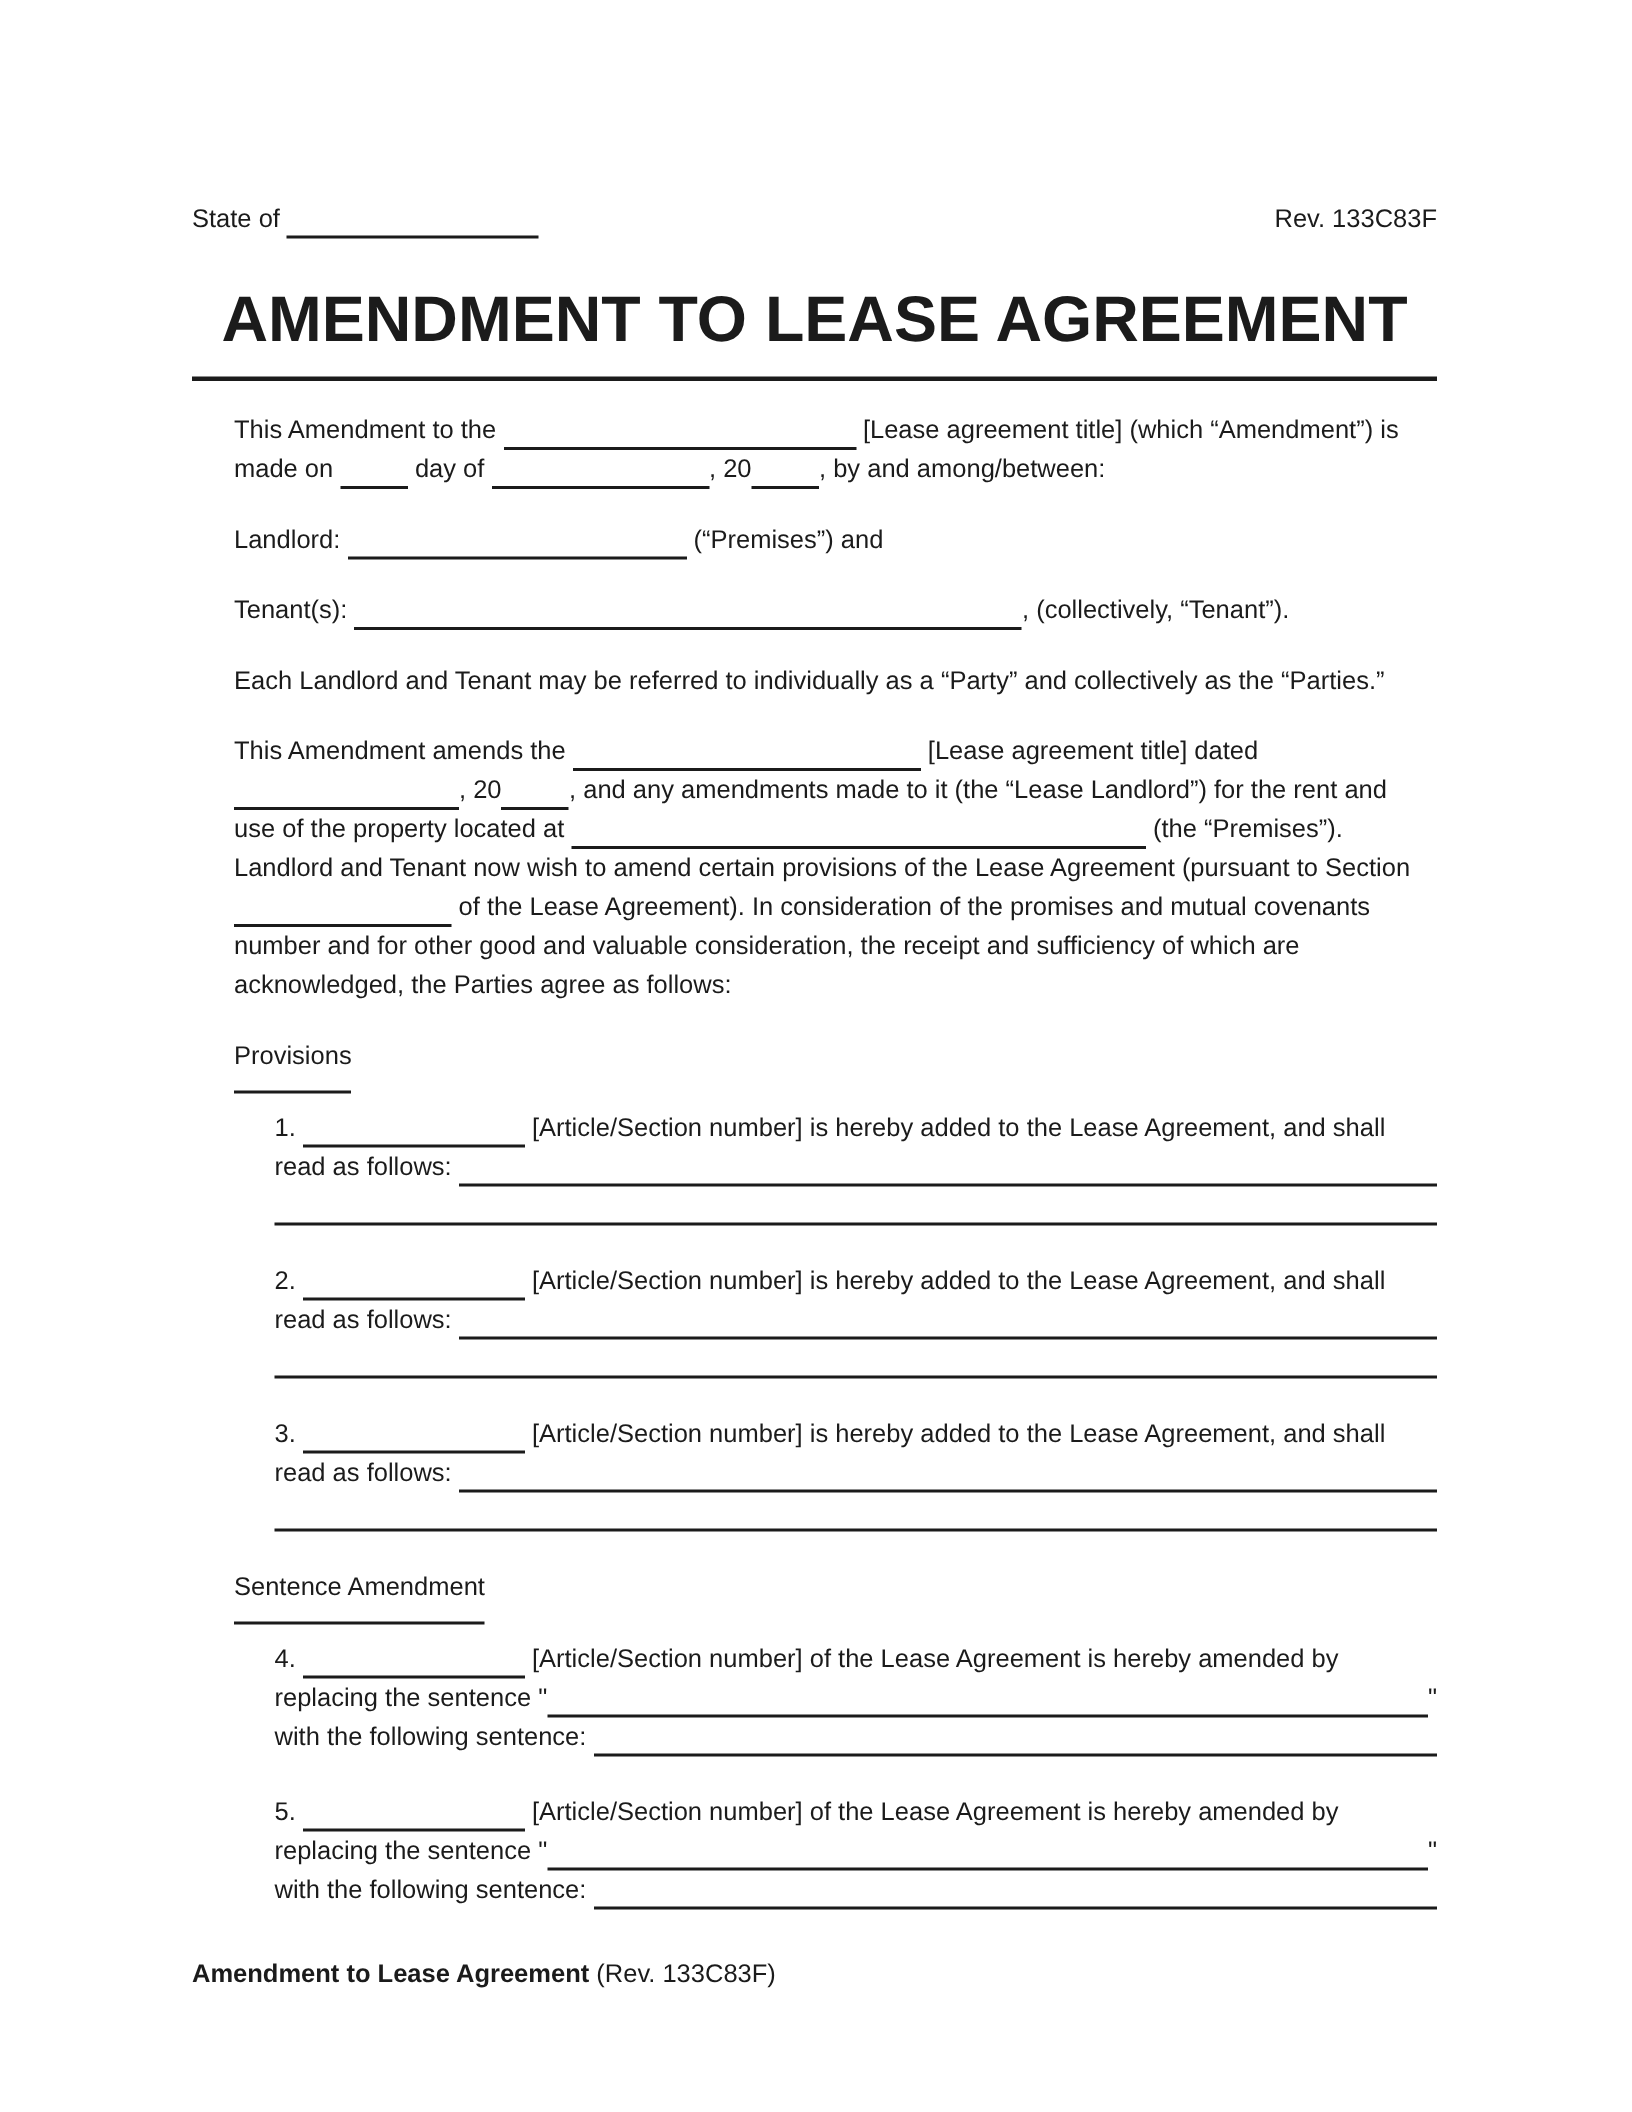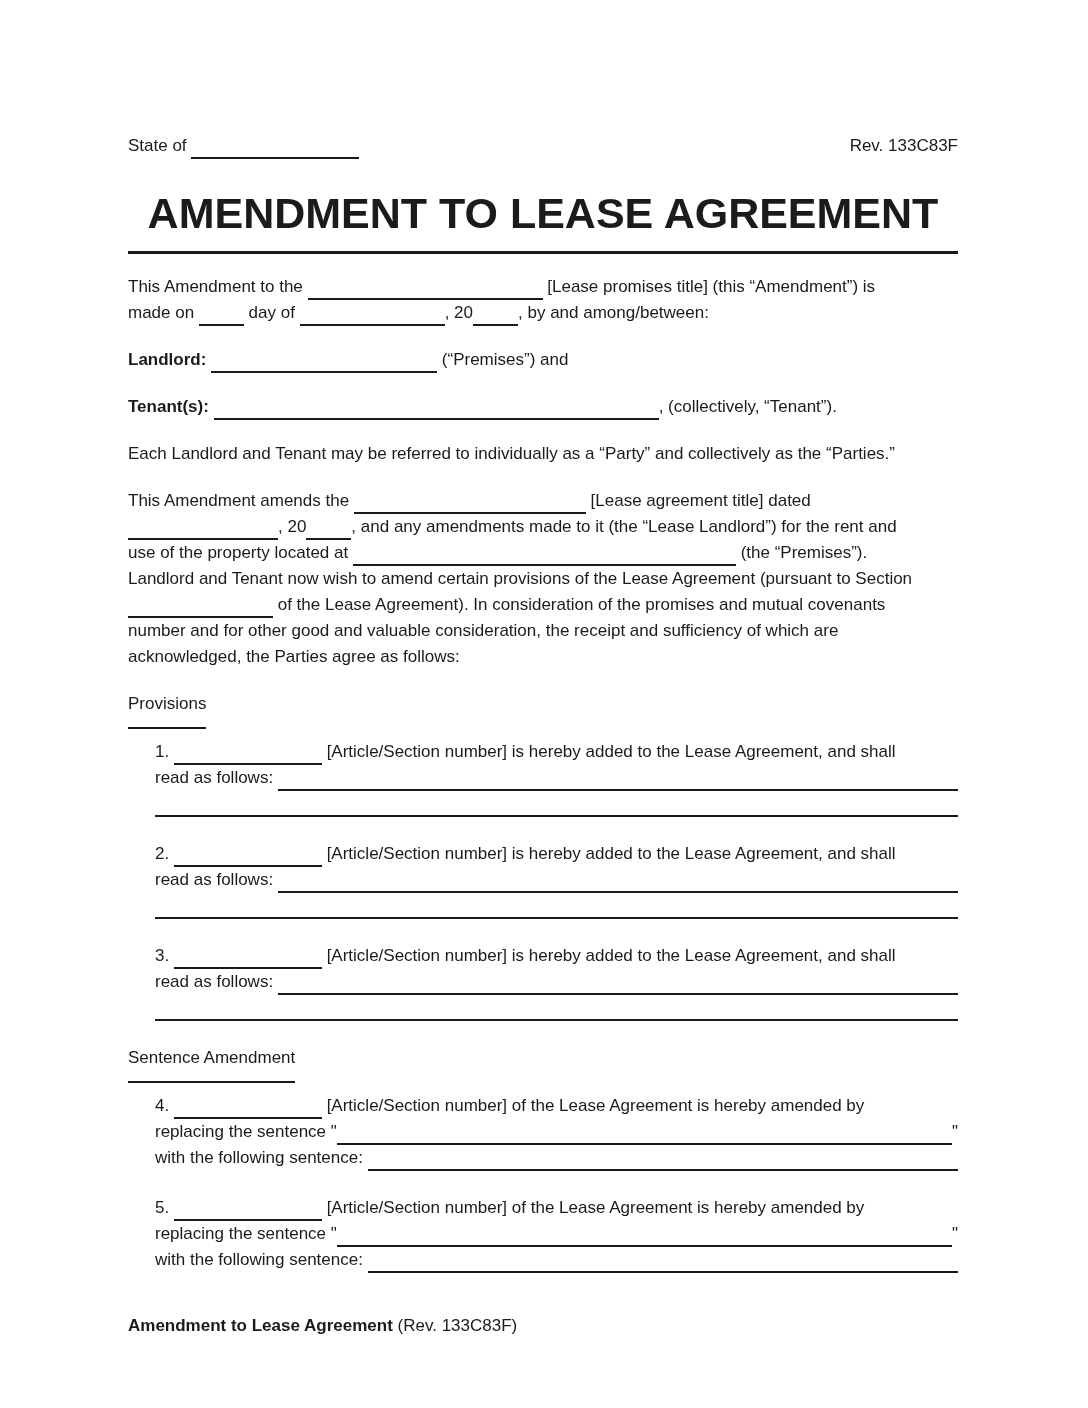--- a/index.html
+++ b/index.html
@@ -38,52 +38,52 @@
     font-size:43px;
     line-height:48px;
     white-space:nowrap;
     letter-spacing:0px;
   }
   .title-rule{
     margin-top:14px;
     border-top:3px solid var(--line);
     height:0;
   }
-  .doc-body{margin-top:20px;}
+  .doc-body{margin-top:20px;margin-left:28px;}
   
   .line{
     display:flex;
     align-items:flex-end;
     height:26px;
   }
   .run{
     line-height:26px;
     white-space:pre;
   }
-  .run.b{font-weight:bold;}
+  .run.b{font-weight:normal;}
   
   .blank{
     display:inline-block;
     flex:0 0 auto;
     height:24px;
     border-bottom:2px solid var(--line);
   }
   .blank.fill{flex:1 1 auto;width:auto;}
   
   .para{margin-bottom:21px;}
   .item{margin-bottom:24px;margin-left:27px;}
   .heading{margin-bottom:22px;height:26px;}
   .heading .hd{
     line-height:26px;
     border-bottom:2px solid var(--line);
     padding-bottom:14px;
   }
   
   .doc-footer{
-    margin-top:40px;
+    margin-top:30px;
     height:26px;
     line-height:26px;
   }
   .doc-footer .b{font-weight:bold;}
   .state-blank{width:168px;}
 </style>
 </head>
 <body>
 
 <div class="page">
@@ -98,21 +98,21 @@
     </div>
 
     <div class="doc-title">AMENDMENT TO LEASE AGREEMENT</div>
     <div class="title-rule"></div>
 
     <div class="doc-body" id="doc-body">
         <div class="para">
           <div class="line">
             <span class="run">This Amendment to the </span>
             <span class="blank" style="width: 235px;"></span>
-            <span class="run"> [Lease promises title] (this “Amendment”) is</span>
+            <span class="run"> [Lease agreement title] (which “Amendment”) is</span>
           </div>
           <div class="line">
             <span class="run">made on </span>
             <span class="blank" style="width: 45px;"></span>
             <span class="run"> day of </span>
             <span class="blank" style="width: 145px;"></span>
             <span class="run">, 20</span>
             <span class="blank" style="width: 45px;"></span>
             <span class="run">, by and among/between:</span>
           </div>

